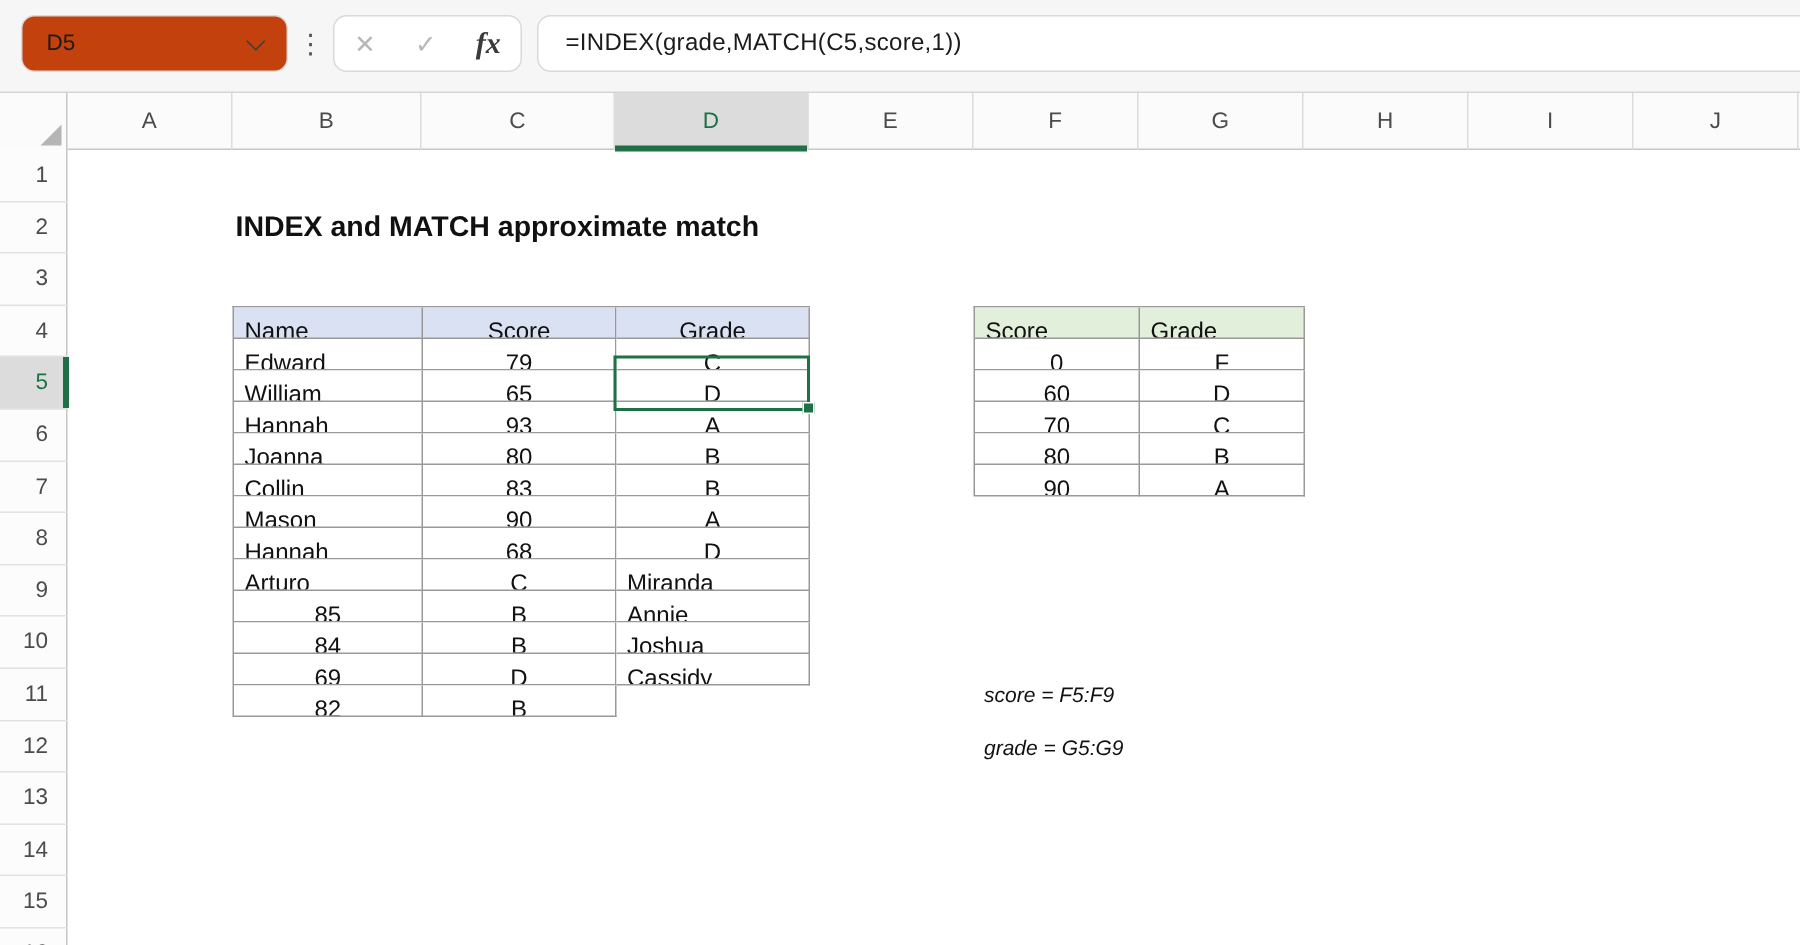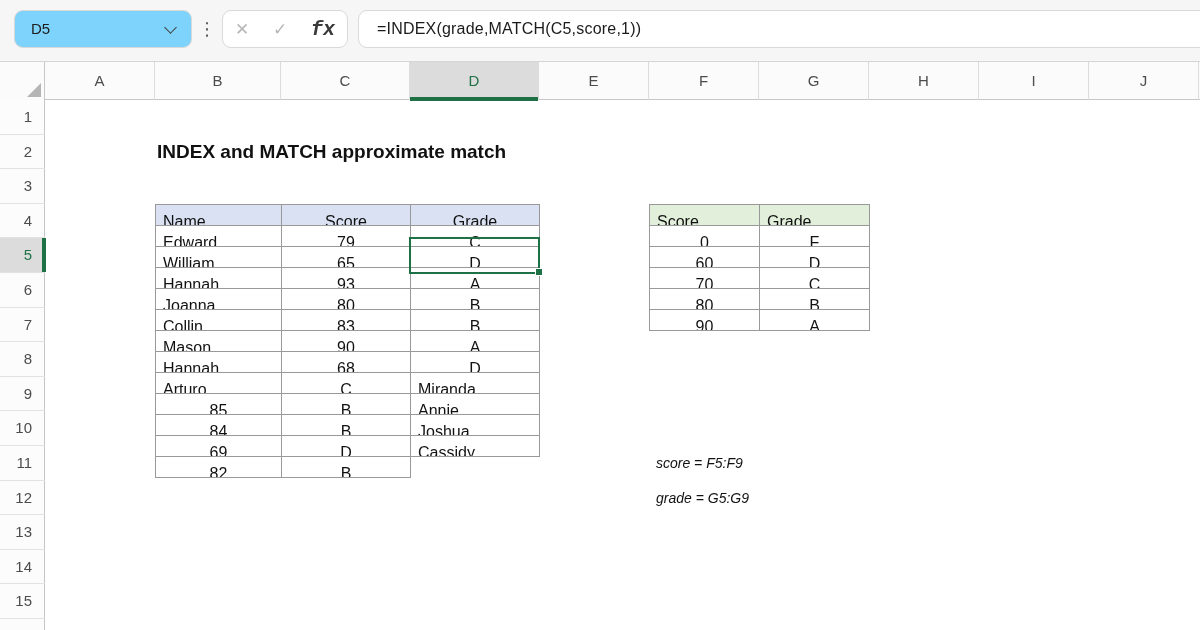--- a/index.html
+++ b/index.html
@@ -3,33 +3,33 @@
 <meta charset="utf-8">
 <style>
   * { margin:0; padding:0; box-sizing:border-box; }
   html,body { width:1200px; height:630px; overflow:hidden; background:#fff;
     font-family:"Liberation Sans", sans-serif; }
 
   
   .topbar { position:absolute; left:0; top:0; width:1200px; height:62px;
     background:var(--chrome-bg,#f6f6f6); border-bottom:1px solid #d5d5d5; overflow:hidden; }
   .namebox { position:absolute; left:14px; top:10px; width:178px; height:38px;
-    background:#7dd3fc; border:1px solid #d9d9d9; border-radius:9px; }
+    background:#c2410c; border:1px solid #d9d9d9; border-radius:9px; }
   .namebox .val { position:absolute; left:16px; top:0; line-height:36px;
     font-size:15px; color:#1b1b1b; }
   .chev { position:absolute; right:16px; top:12px; width:9px; height:9px;
     border-right:1.7px solid #3c3c3c; border-bottom:1.7px solid #3c3c3c;
     transform:rotate(45deg); }
   .dots { position:absolute; left:198px; top:0; height:62px; line-height:58px;
     font-size:18px; color:#555; }
   .fbtns { position:absolute; left:222px; top:10px; width:126px; height:38px;
     background:#fff; border:1px solid #d9d9d9; border-radius:9px;
     display:flex; align-items:center; justify-content:space-around; }
   .xbtn, .okbtn { font-size:17px; color:#b7b7b7; }
-  .fx { font-family:Liberation Mono, monospace; font-style:italic; font-size:20px;
+  .fx { font-family:Liberation Serif, serif; font-style:italic; font-size:20px;
     font-weight:600; color:#3a3a3a;text-align:center; }
   .fbar { position:absolute; left:358px; top:10px; width:860px; height:38px;
     background:#fff; border:1px solid #d9d9d9; border-radius:9px; }
   .fbar .ftext { position:absolute; left:18px; top:0; line-height:36px;
     font-size:16px; color:#1b1b1b; letter-spacing:0.2px; }
 
   
   .sheet { position:absolute; left:0; top:62px; width:1200px; height:568px;
     background:#fff; overflow:hidden; }
   .colstrip { position:absolute; left:0; top:0; width:1200px; height:38px;

